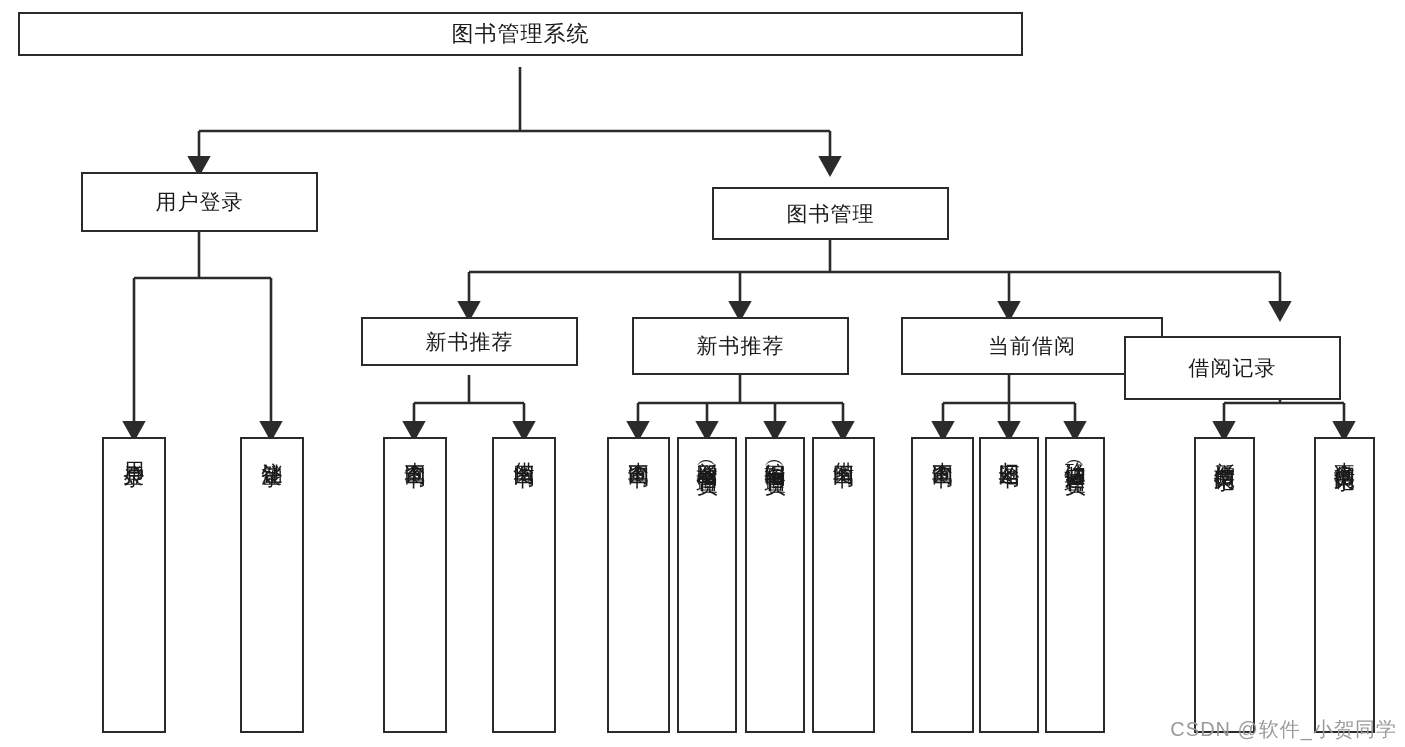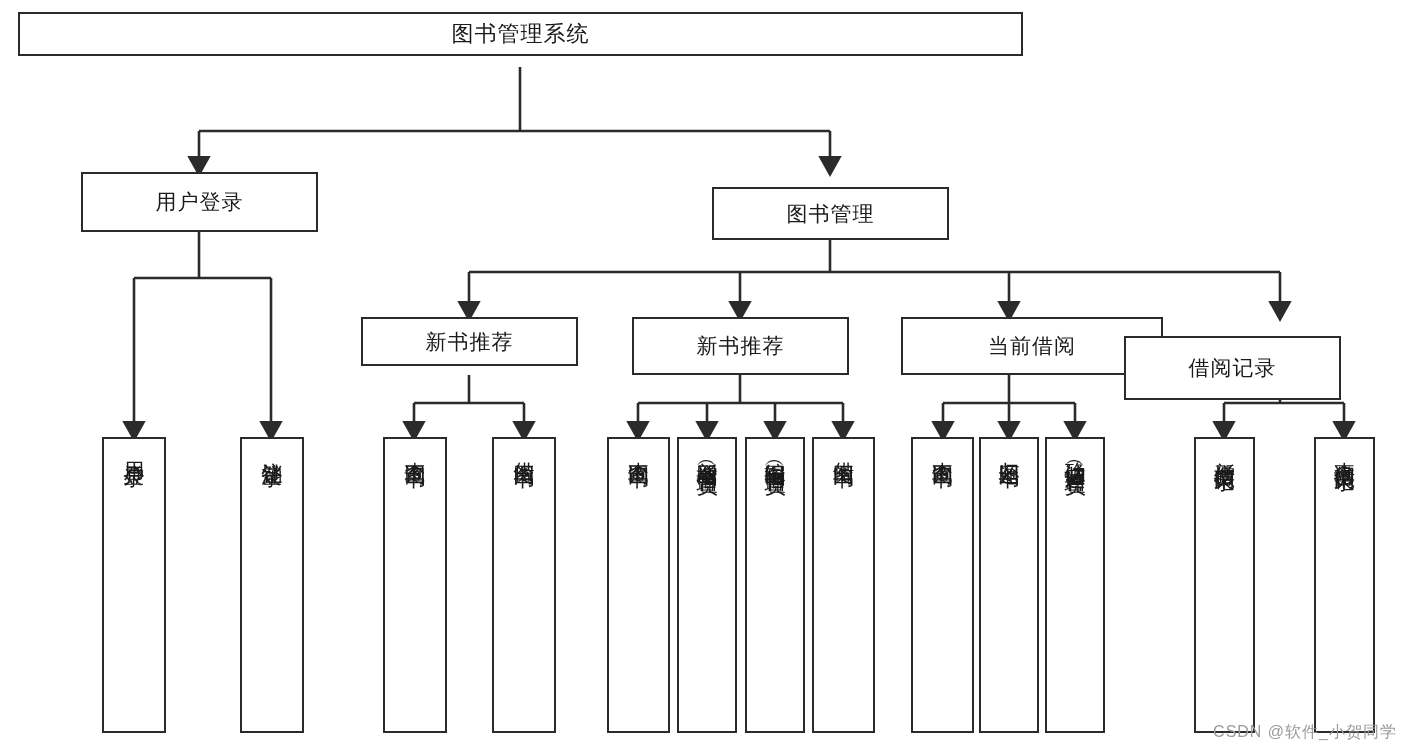--- a/index.html
+++ b/index.html
@@ -54,21 +54,21 @@
     text-orientation: upright;
     line-height: 1.05;
     letter-spacing: 2px;
     white-space: nowrap;
     display: block;
   }
   .watermark {
     position: absolute;
     right: 8px;
     bottom: 4px;
-    font-size: 16px;
+    font-size: 20px;
     color: #9a9a9a;
     letter-spacing: 1px;
     white-space: nowrap;
   }
 </style>
 </head>
 <body>
 
 <div id="canvas">
 

